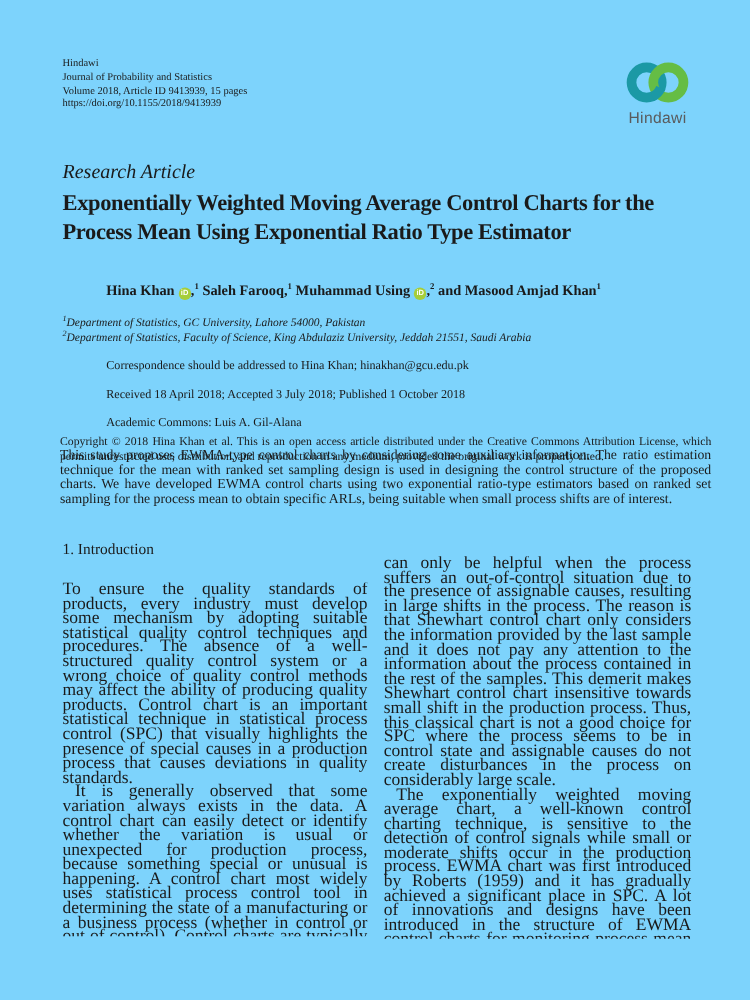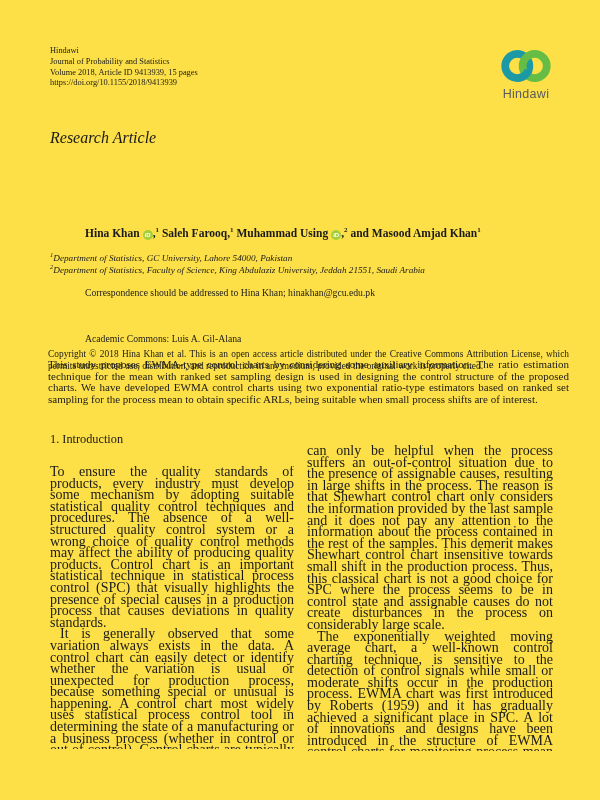--- a/index.html
+++ b/index.html
@@ -1,16 +1,16 @@
 <!DOCTYPE html>
 <html><head>
 <meta charset="utf-8">
 <style>
   html,body{margin:0;padding:0;background:#ffffff;}
-  .page{position:relative;width:600px;height:800px;background:#fde047;overflow:hidden;
+  .page{position:relative;width:600px;height:800px;background:#7dd3fc;overflow:hidden;
         font-family:"Liberation Serif",serif;color:#1a1a1a;}
 
   
   .hdr{position:absolute;left:50px;top:46px;font-size:8.4px;line-height:10.8px;}
   .hdr div{white-space:nowrap;}
 
   
   .logo{position:absolute;left:489px;top:46px;width:74px;text-align:center;}
   .logo svg{display:block;margin:0 auto;}
   .logo-word{font-family:"Liberation Sans",sans-serif;font-size:12.5px;color:#595b5d;
@@ -61,29 +61,31 @@
     <svg width="58" height="40" viewBox="0 0 60 40">
       <circle cx="21" cy="20" r="12.5" fill="none" stroke-width="8" stroke="#1b99a5"></circle>
       <circle cx="39" cy="20" r="12.5" fill="none" stroke-width="8" stroke="#65bd45"></circle>
       <path d="M 32.7 24.3 A 12.5 12.5 0 0 1 25.7 31.6" fill="none" stroke-width="8" stroke="#1b99a5"></path>
     </svg>
     <div class="logo-word" style="color: rgb(89, 91, 93);">Hindawi</div>
   </div>
 
   <div class="article-type">Research Article</div>
 
+  <div class="title">Exponentially Weighted Moving Average Control Charts for the Process Mean Using Exponential Ratio Type Estimator</div>
 
   <div class="authors"><span>Hina Khan</span><span class="orcid" style="background: rgb(166, 206, 57);">iD</span>,<sup>1</sup> <span>Saleh Farooq</span>,<sup>1</sup> <span>Muhammad Using</span><span class="orcid" style="background: rgb(166, 206, 57);">iD</span>,<sup>2</sup> <span>and Masood Amjad Khan</span><sup>1</sup> </div>
 
   <div class="affils">
       <div><sup>1</sup><span>Department of Statistics, GC University, Lahore 54000, Pakistan</span></div>
       <div><sup>2</sup><span>Department of Statistics, Faculty of Science, King Abdulaziz University, Jeddah 21551, Saudi Arabia</span></div>
     </div>
 
   <div class="meta m1">Correspondence should be addressed to Hina Khan; hinakhan@gcu.edu.pk</div>
+  <div class="meta m2">Received 18 April 2018; Accepted 3 July 2018; Published 1 October 2018</div>
   <div class="meta m3">Academic Commons: Luis A. Gil-Alana</div>
 
   <div class="copyright">Copyright © 2018 Hina Khan et al. This is an open access article distributed under the Creative Commons Attribution License, which permits unrestricted use, distribution, and reproduction in any medium, provided the original work is properly cited.</div>
 
   <div class="abstract">This study proposes EWMA-type control charts by considering some auxiliary information. The ratio estimation technique for the mean with ranked set sampling design is used in designing the control structure of the proposed charts. We have developed EWMA control charts using two exponential ratio-type estimators based on ranked set sampling for the process mean to obtain specific ARLs, being suitable when small process shifts are of interest.</div>
 
   <div class="sec-head">1. Introduction</div>
 
   <div class="col col-l">
       <p class="para">To ensure the quality standards of products, every industry must develop some mechanism by adopting suitable statistical quality control techniques and procedures. The absence of a well-structured quality control system or a wrong choice of quality control methods may affect the ability of producing quality products. Control chart is an important statistical technique in statistical process control (SPC) that visually highlights the presence of special causes in a production process that causes deviations in quality standards.</p>

